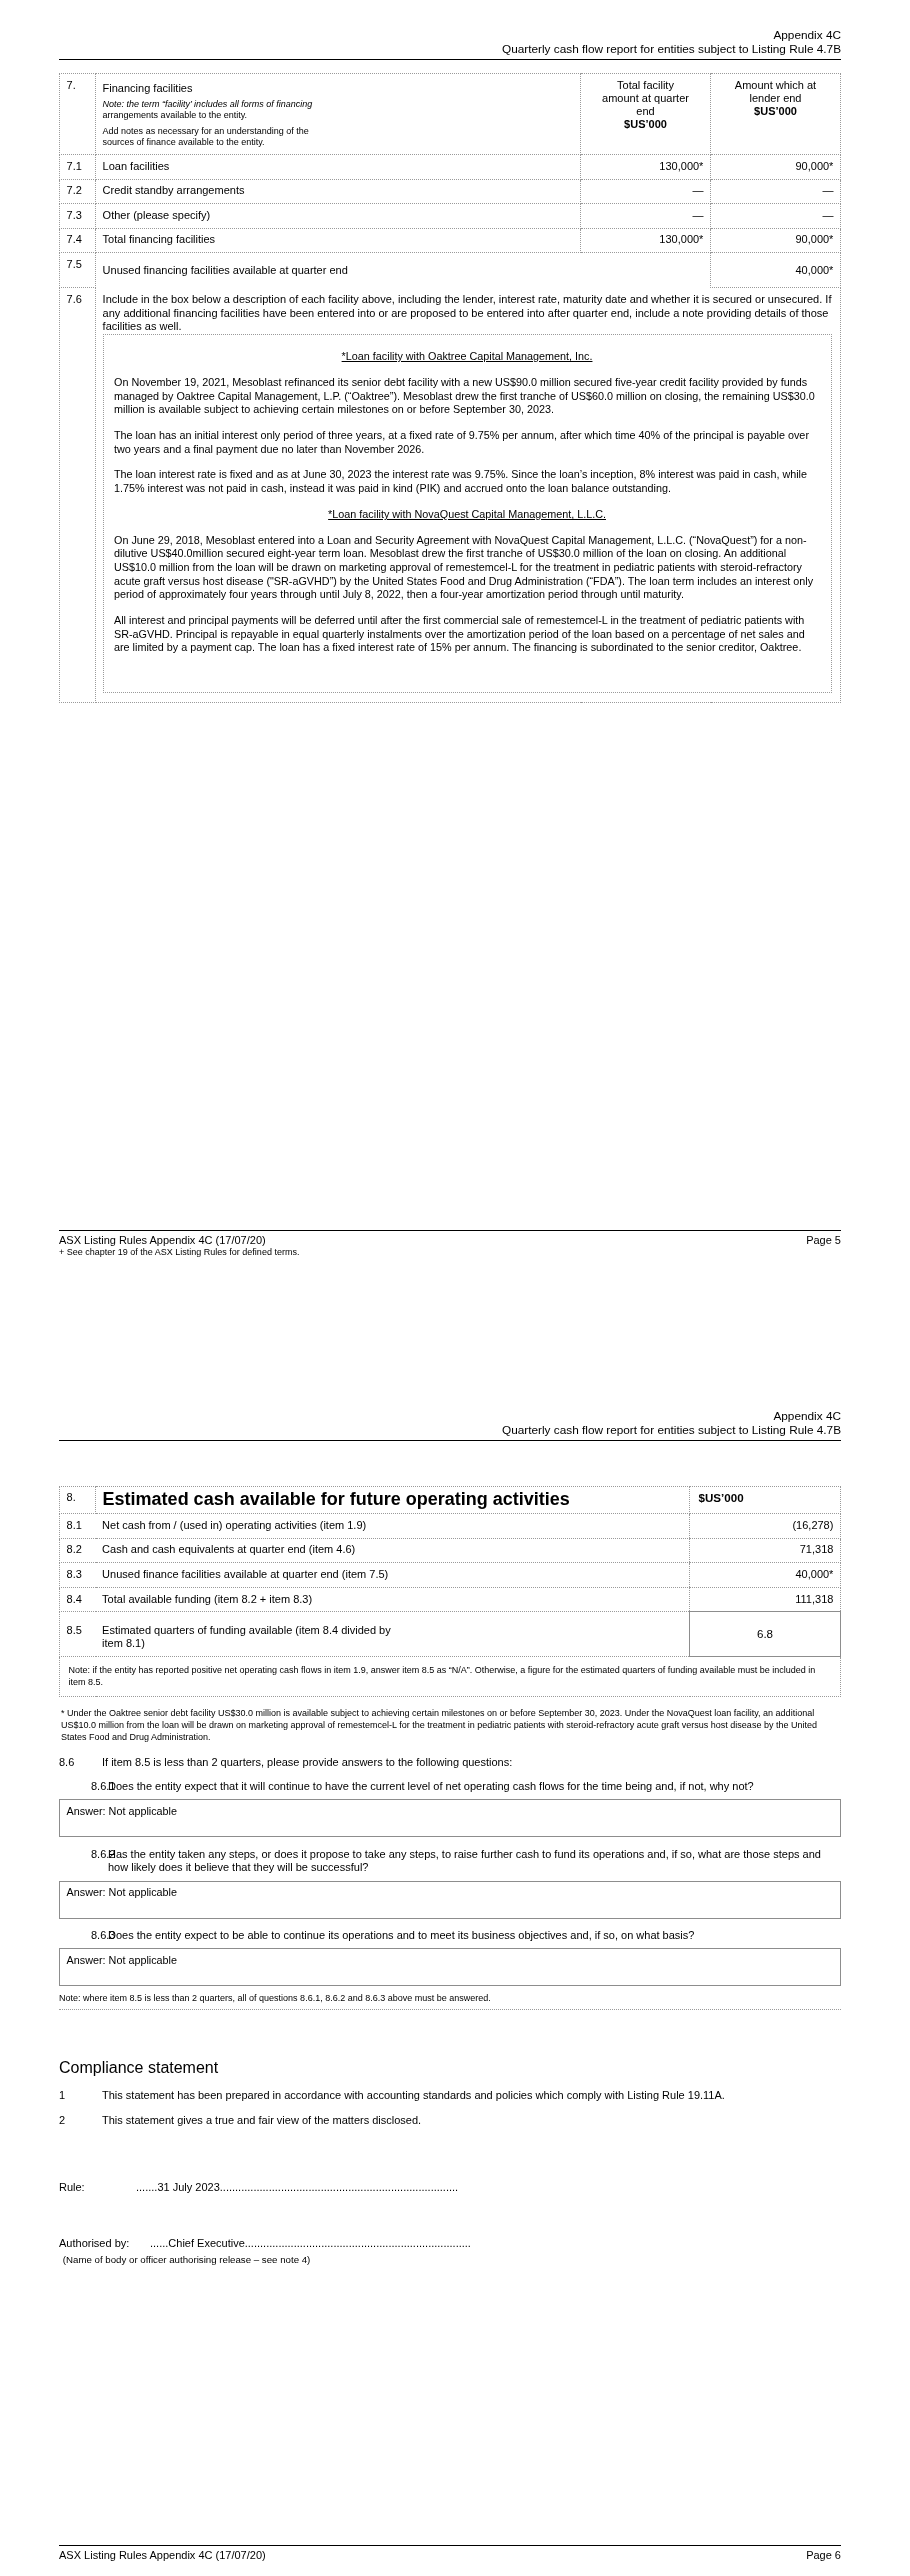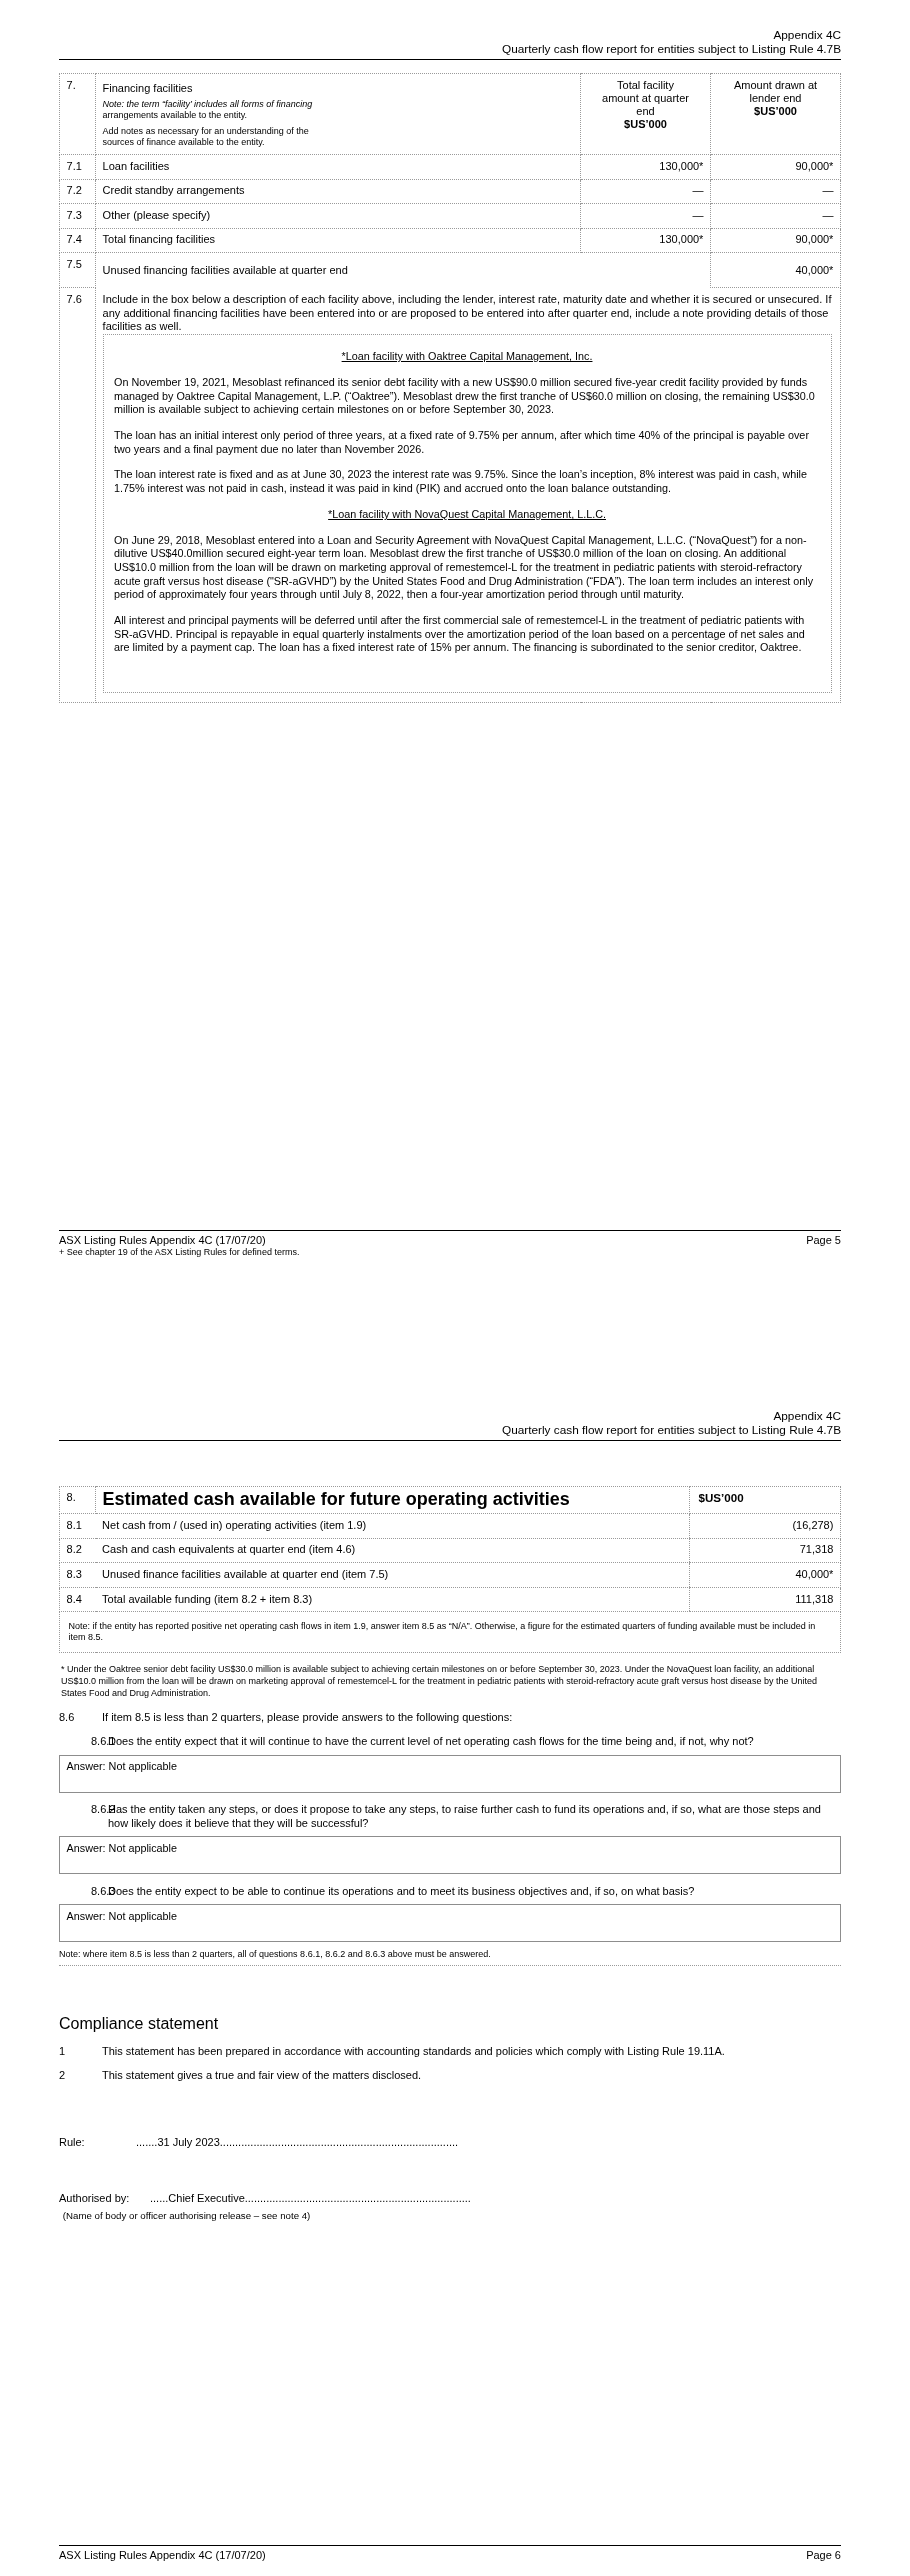--- a/index.html
+++ b/index.html
@@ -201,21 +201,21 @@
           <p>sources of finance available to the entity.</p>
         </div>
       </td>
       <td class="colhdr">
         <div>Total facility</div>
         <div>amount at quarter</div>
         <div>end</div>
         <div><b>$US’000</b></div>
       </td>
       <td class="colhdr">
-        <div>Amount drawn at</div>
+        <div>Amount which at</div>
         <div>lender end</div>
         <div><b>$US’000</b></div>
       </td>
     </tr>
 
     <tr>
       <td class="num-col">7.1</td>
       <td>Loan facilities</td>
       <td class="val-col">130,000*</td>
       <td class="val-col">90,000*</td>
@@ -313,20 +313,28 @@
       <td class="num-col" style="border-right:none;border-top:none;">8.3</td>
       <td style="border-left:none;border-right:none;border-top:none;">Unused finance facilities available at quarter end (item 7.5)</td>
       <td class="sec8-val" style="border-top:none;">40,000*</td>
     </tr>
     <tr>
       <td class="num-col" style="border-right:none;border-top:none;">8.4</td>
       <td style="border-left:none;border-right:none;border-top:none;">Total available funding (item 8.2 + item 8.3)</td>
       <td class="sec8-val">111,318</td>
     </tr>
 
+    <tr>
+      <td class="num-col" style="border-top:none;border-right:none;padding-top:11.3px;">8.5</td>
+      <td style="border-top:none;border-left:none;border-right:none;padding-top:11.3px;">
+        <div>Estimated quarters of funding available (item 8.4 divided by</div>
+        <div>item 8.1)</div>
+      </td>
+      <td style="border:0.9px solid #8d8d8d;text-align:center;vertical-align:middle;font-size:11.6px;">6.8</td>
+    </tr>
 
     <tr>
       <td colspan="3" style="border-top:none;border-bottom:0.9px dotted #9a9a9a;">
         <div class="notesmall">Note: if the entity has reported positive net operating cash flows in item 1.9, answer item 8.5 as “N/A”. Otherwise, a figure for the estimated quarters of funding available must be included in item 8.5.</div>
       </td>
     </tr>
   </tbody>
     </table>
 
   <div class="star-note">* Under the Oaktree senior debt facility US$30.0 million is available subject to achieving certain milestones on or before September 30, 2023. Under the NovaQuest loan facility, an additional US$10.0 million from the loan will be drawn on marketing approval of remestemcel-L for the treatment in pediatric patients with steroid-refractory acute graft versus host disease by the United States Food and Drug Administration.</div>

